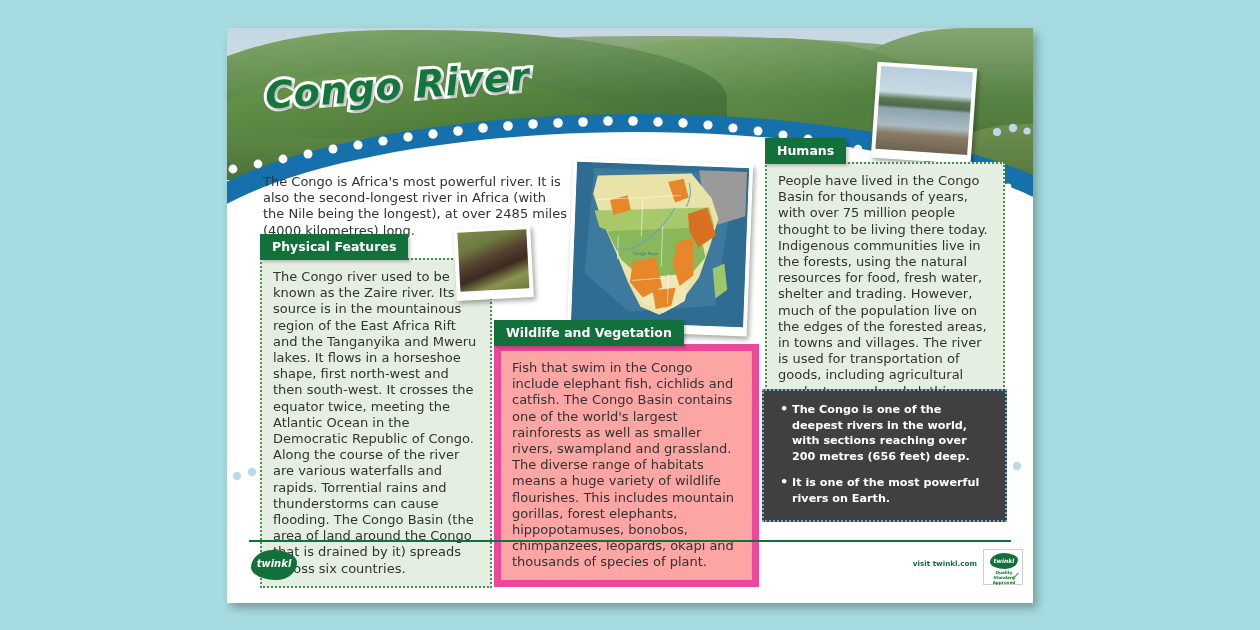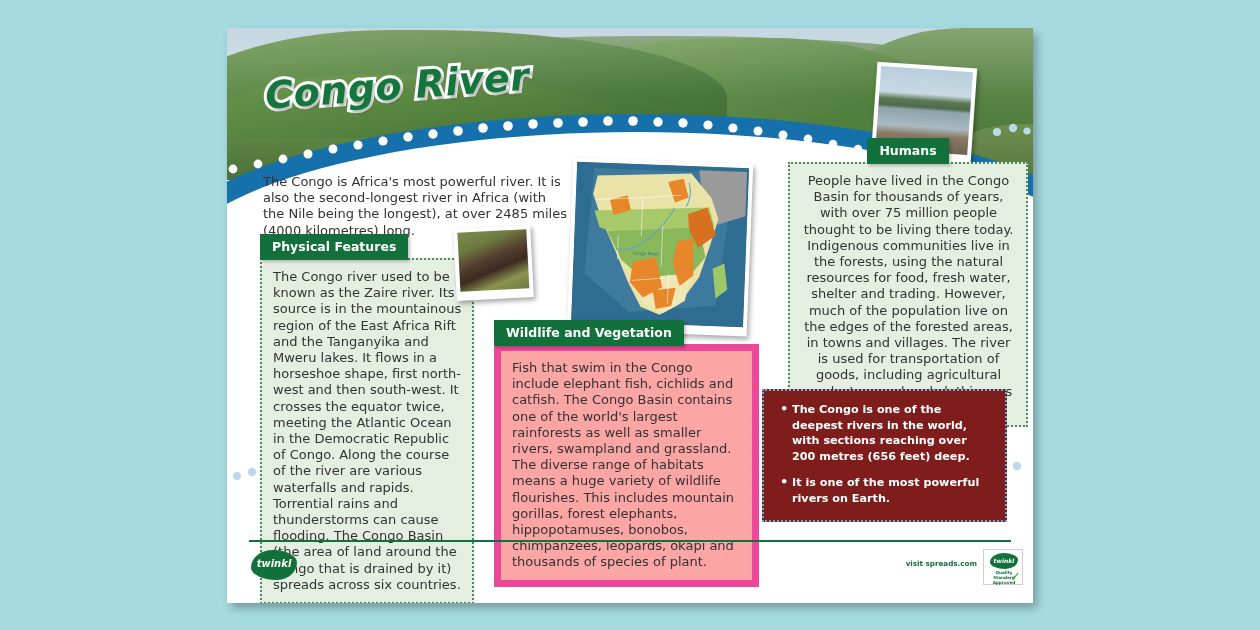--- a/index.html
+++ b/index.html
@@ -121,39 +121,39 @@
   }
   .panel-green{
     background:#e4eee1; border:2px dotted #4a8c5a;
     padding:9px 10px 9px 11px;
   }
   .panel-white{
     background:#fca5a5; border:7px solid #ec4899;
     padding:9px 13px 9px 11px;
   }
   .panel-blue{
-    background:#7f1d1d; color:#ffffff;
+    background:#404040; color:#ffffff;
     border:2px dotted #6aa9d2;
     padding:11px 12px 12px 14px;
   }
   .panel-blue ul{ list-style:none; }
   .panel-blue li{
     position:relative; padding-left:14px; margin-bottom:11px;
     font-size:11.2px; line-height:15.6px; font-weight:600;
   }
   .panel-blue li:last-child{ margin-bottom:1px; }
   .panel-blue li:before{
     content:"•"; position:absolute; left:2px; top:-1px; font-size:13px;
   }
 
   
   #intro{ position:absolute; left:36px; top:146px; width:305px; z-index:11; }
-  #sec-phys{ position:absolute; left:33px; top:206px; width:214px; z-index:11; }
+  #sec-phys{ position:absolute; left:33px; top:206px; width:232px; z-index:11; }
   #sec-wild{ position:absolute; left:267px; top:292px; width:265px; z-index:11; }
-  #sec-hum { position:absolute; left:561px; top:110px; width:240px; z-index:11;text-align:center; }
+  #sec-hum { position:absolute; left:538px; top:110px; width:240px; z-index:11; }
   #sec-fact{ position:absolute; left:535px; top:363px; width:245px; z-index:11; }
 
   
   .photo{
     position:absolute; background:#ffffff;
     box-shadow:2px 3px 5px rgba(0,0,0,0.35);
     padding:4px 4px 9px 4px; z-index:10;
   }
   .photo .inner{ width:100%; height:100%; overflow:hidden; position:relative; }
 
@@ -386,21 +386,21 @@
         <li>It is one of the most powerful rivers on Earth.</li>
       </ul>
     </div>
   </div>
 
   <div id="footer-rule"></div>
   <div id="logo">
     <div class="blob"></div>
     <div class="word">twinkl</div>
   </div>
-  <div id="visit">visit spreads.com</div>
+  <div id="visit">visit twinkl.com</div>
   <div id="badge">
     <div class="b-blob"></div>
     <div class="b-word">twinkl</div>
     <div class="b-txt">
       <span>Quality Standard</span><br>
       <span>Approved</span>
     </div>
     <div class="b-tick">✓</div>
   </div>
 

